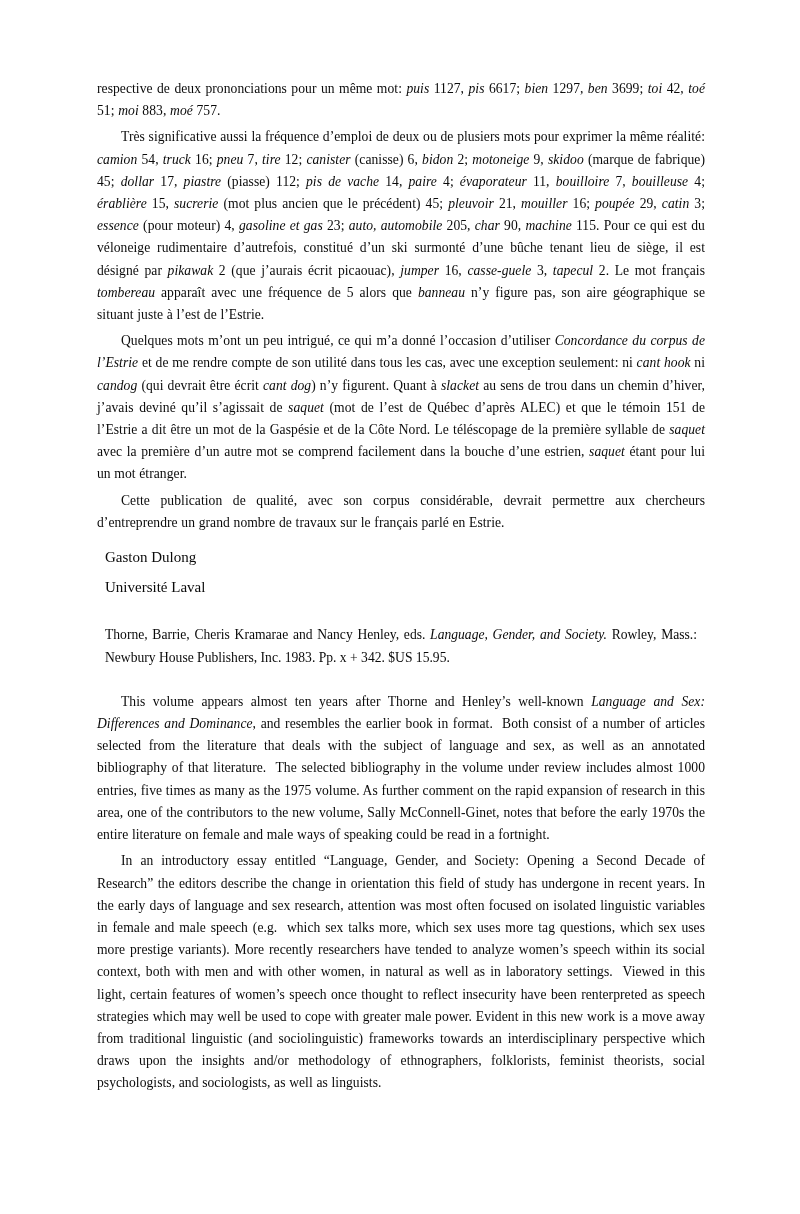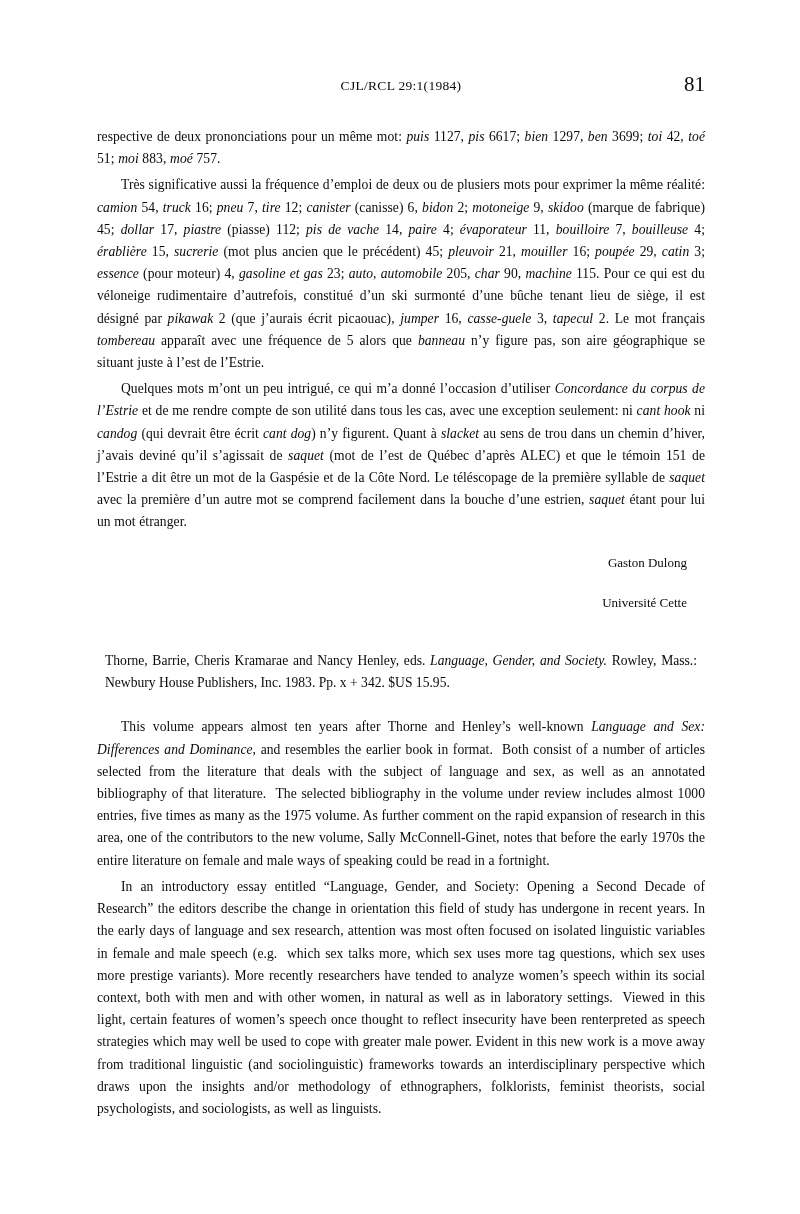--- a/index.html
+++ b/index.html
@@ -67,57 +67,54 @@
   .para + .para {
     margin-top: 4px;
   }
   .gap-small { height: 10px; }
   .gap-med { height: 14px; }
 
   em, .it {
     font-style: italic;
   }
   .signature {
-    font-size: 13px;
+    font-size: 15px;
     line-height: 22.2px;
-    text-align: right;
-    margin: 18px;
+    text-align: left;
+    margin: 8px;
   }
   .sig-block {
     margin-top: 12px;
   }
   .refline {
     font-size: 13.6px;
     line-height: 22.2px;
     text-align: justify;
     text-align-last: left;
     margin: 8px;
   }
 </style>
 </head>
 <body>
 
 <div class="page">
   <div class="content">
 
-    <div class="runhead">
-      <div class="runhead-title">CJL/RCL  29:1(1984)</div>
-      <div class="runhead-pageno">81</div>
-    </div>
 
     <p class="para hang">respective de deux prononciations pour un même mot: <em class="it">puis</em> 1127, <em class="it">pis</em> 6617; <em class="it">bien</em> 1297, <em class="it">ben</em> 3699; <em class="it">toi</em> 42, <em class="it">toé</em> 51; <em class="it">moi</em> 883, <em class="it">moé</em> 757.</p>
 
     <p class="para indent">Très significative aussi la fréquence d’emploi de deux ou de plusiers mots pour exprimer la même réalité: <em class="it">camion</em> 54, <em class="it">truck</em> 16; <em class="it">pneu</em> 7, <em class="it">tire</em> 12; <em class="it">canister</em> (canisse) 6, <em class="it">bidon</em> 2; <em class="it">motoneige</em> 9, <em class="it">skidoo</em> (marque de fabrique) 45; <em class="it">dollar</em> 17, <em class="it">piastre</em> (piasse) 112; <em class="it">pis de vache</em> 14, <em class="it">paire</em> 4; <em class="it">évaporateur</em> 11, <em class="it">bouilloire</em> 7, <em class="it">bouilleuse</em> 4; <em class="it">érablière</em> 15, <em class="it">sucrerie</em> (mot plus ancien que le précédent) 45; <em class="it">pleuvoir</em> 21, <em class="it">mouiller</em> 16; <em class="it">poupée</em> 29, <em class="it">catin</em> 3; <em class="it">essence</em> (pour moteur) 4, <em class="it">gasoline et gas</em> 23; <em class="it">auto, automobile</em> 205, <em class="it">char</em> 90, <em class="it">machine</em> 115. Pour ce qui est du véloneige rudimentaire d’autrefois, constitué d’un ski surmonté d’une bûche tenant lieu de siège, il est désigné par <em class="it">pikawak</em> 2 (que j’aurais écrit picaouac), <em class="it">jumper</em> 16, <em class="it">casse-guele</em> 3, <em class="it">tapecul</em> 2. Le mot français <em class="it">tombereau</em> apparaît avec une fréquence de 5 alors que <em class="it">banneau</em> n’y figure pas, son aire géographique se situant juste à l’est de l’Estrie.</p>
 
     <p class="para indent">Quelques mots m’ont un peu intrigué, ce qui m’a donné l’occasion d’utiliser <em class="it">Concordance du corpus de l’Estrie</em> et de me rendre compte de son utilité dans tous les cas, avec une exception seulement: ni <em class="it">cant hook</em> ni <em class="it">candog</em> (qui devrait être écrit <em class="it">cant dog</em>) n’y figurent. Quant à <em class="it">slacket</em> au sens de trou dans un chemin d’hiver, j’avais deviné qu’il s’agissait de <em class="it">saquet</em> (mot de l’est de Québec d’après ALEC) et que le témoin 151 de l’Estrie a dit être un mot de la Gaspésie et de la Côte Nord. Le téléscopage de la première syllable de <em class="it">saquet</em> avec la première d’un autre mot se comprend facilement dans la bouche d’une estrien, <em class="it">saquet</em> étant pour lui un mot étranger.</p>
 
+    <p class="para indent">Cette publication de qualité, avec son corpus considérable, devrait permettre aux chercheurs d’entreprendre un grand nombre de travaux sur le français parlé en Estrie.</p>
 
     <div class="sig-block">
       <div class="signature">Gaston Dulong</div>
-      <div class="signature aff">Université Cette</div>
+      <div class="signature aff">Université Laval</div>
     </div>
 
     <div class="gap-small"></div>
 
     <p class="refline"><span>Thorne, Barrie, Cheris Kramarae and Nancy Henley, eds. </span><em class="it">Language, Gender, and Society.</em> <span>Rowley, Mass.: Newbury House Publishers, Inc. 1983. Pp. x + 342. $US 15.95.</span></p>
 
     <div class="gap-med"></div>
 
     <p class="para indent">This volume appears almost ten years after Thorne and Henley’s well-known <em class="it">Language and Sex: Differences and Dominance</em>, and resembles the earlier book in format.&nbsp; Both consist of a number of articles selected from the literature that deals with the subject of language and sex, as well as an annotated bibliography of that literature.&nbsp; The selected bibliography in the volume under review includes almost 1000 entries, five times as many as the 1975 volume. As further comment on the rapid expansion of research in this area, one of the contributors to the new volume, Sally McConnell-Ginet, notes that before the early 1970s the entire literature on female and male ways of speaking could be read in a fortnight.</p>
 

